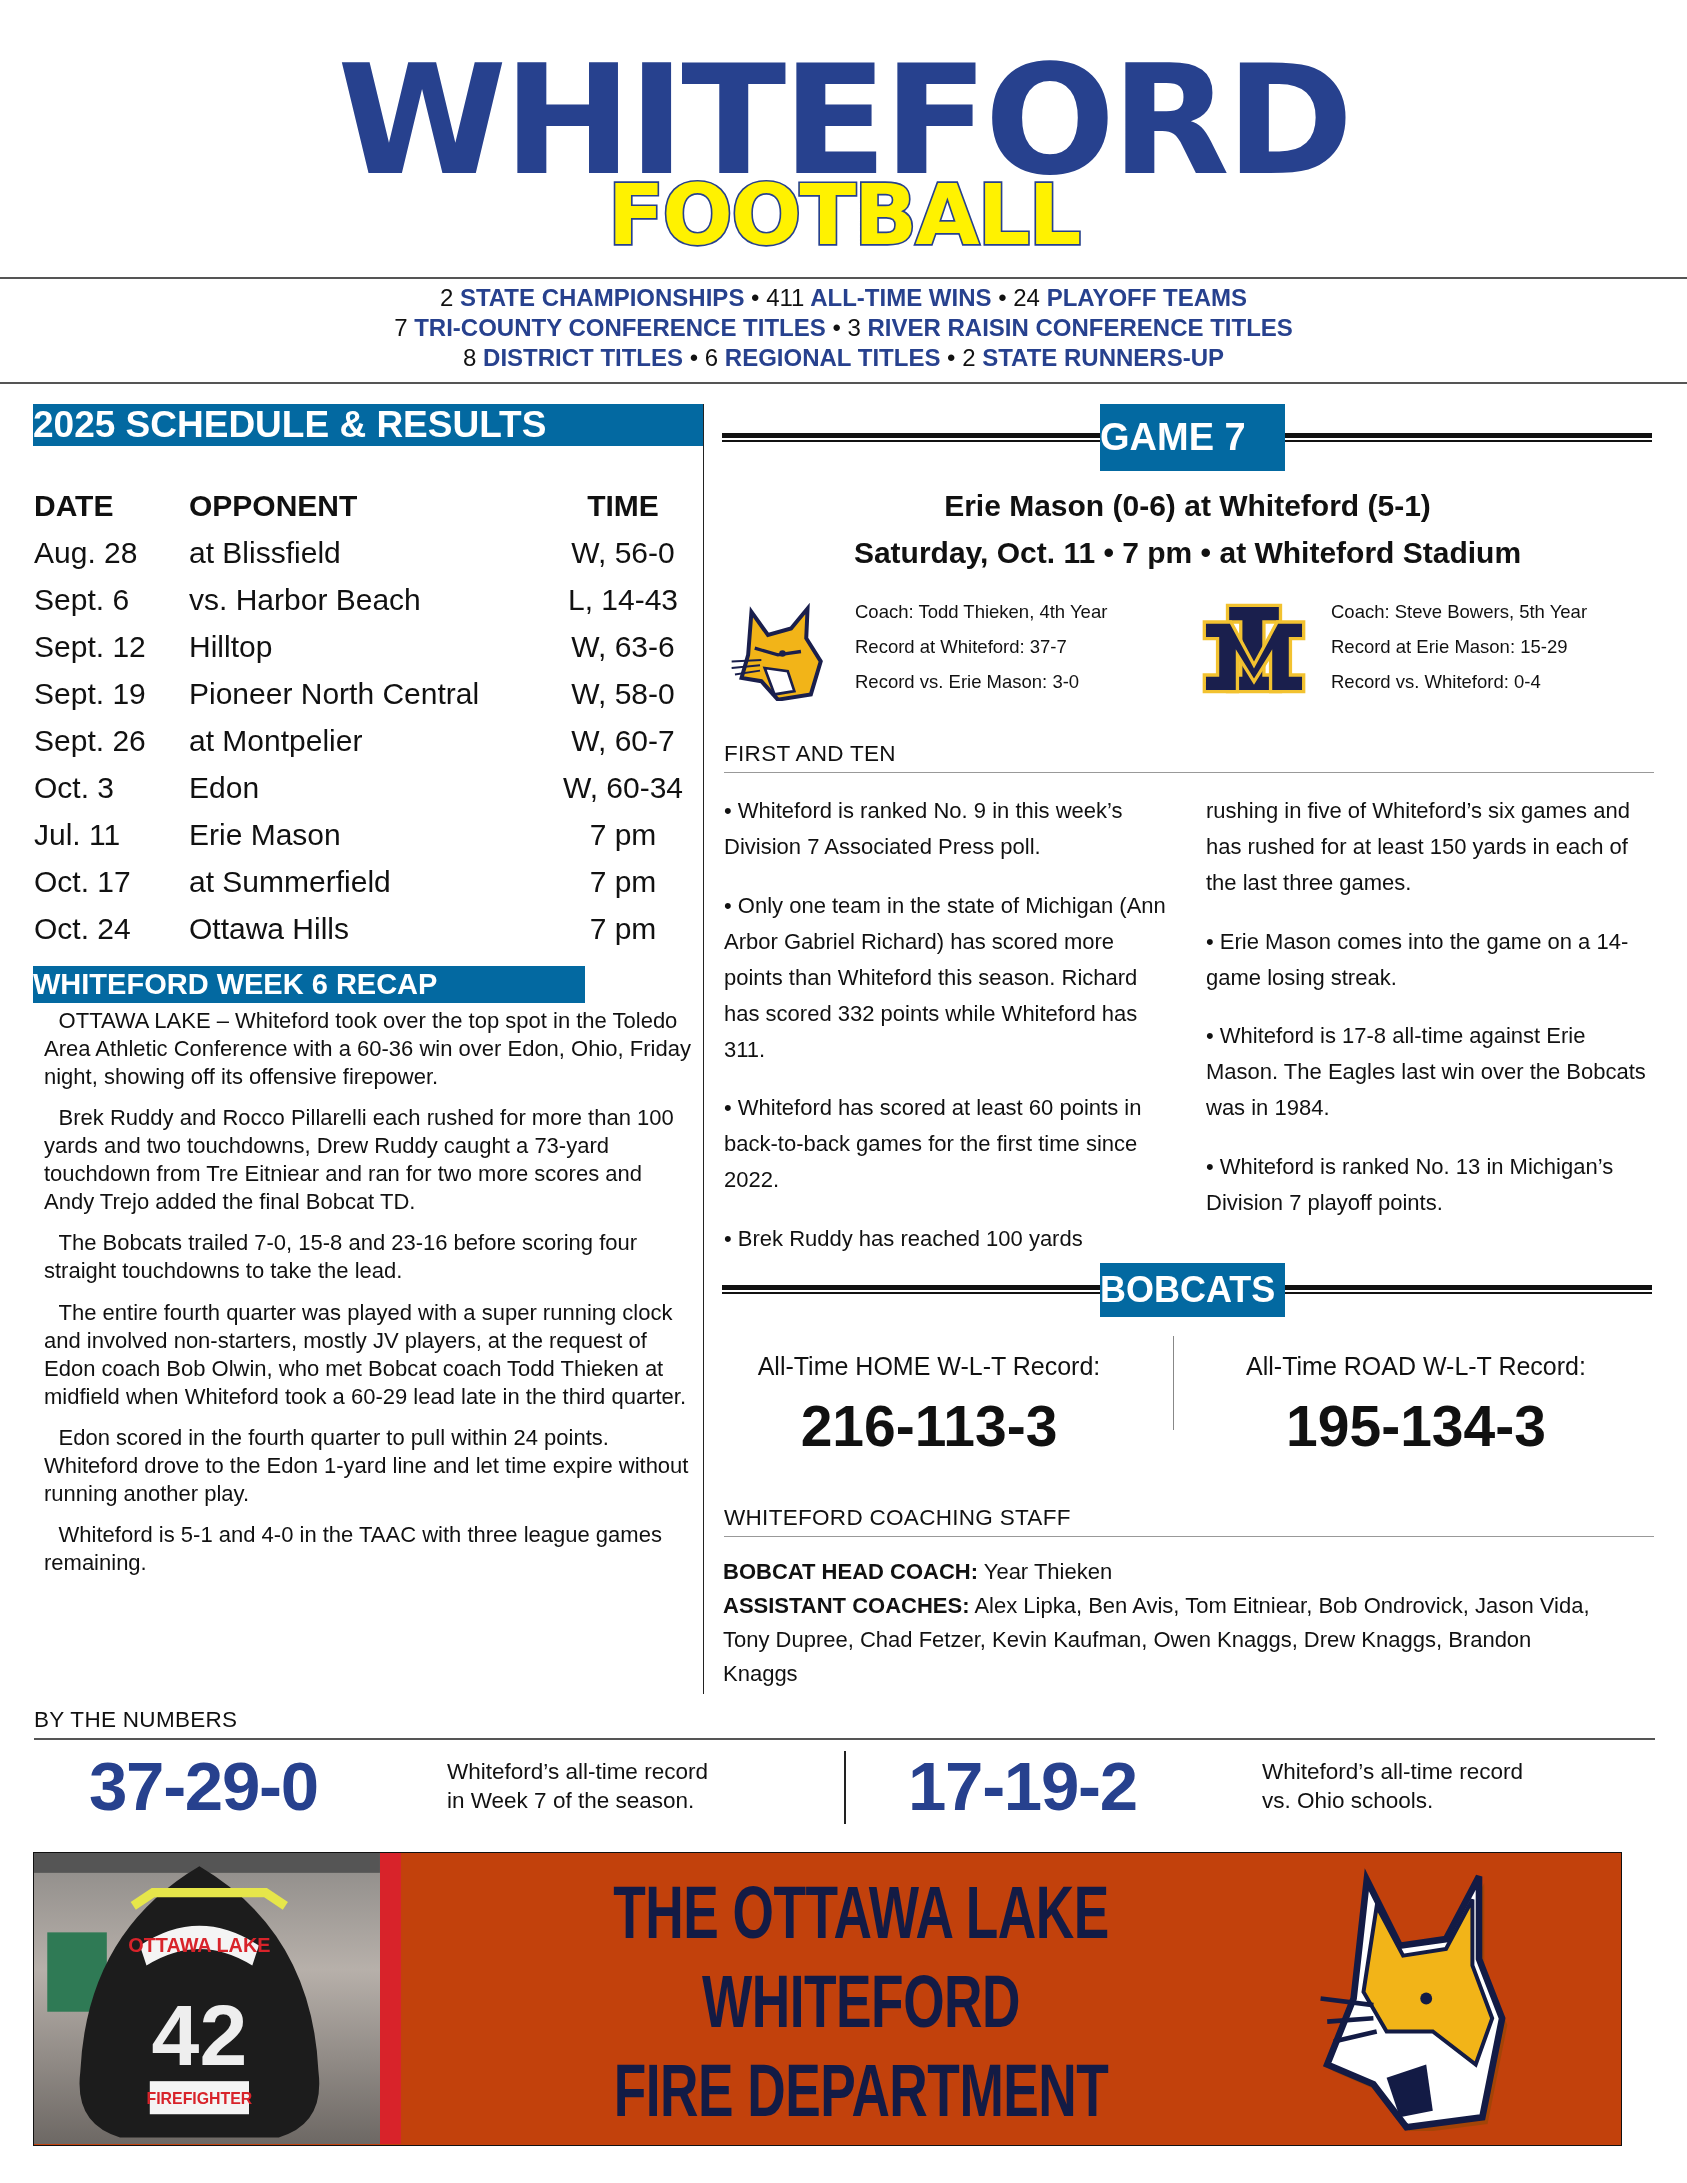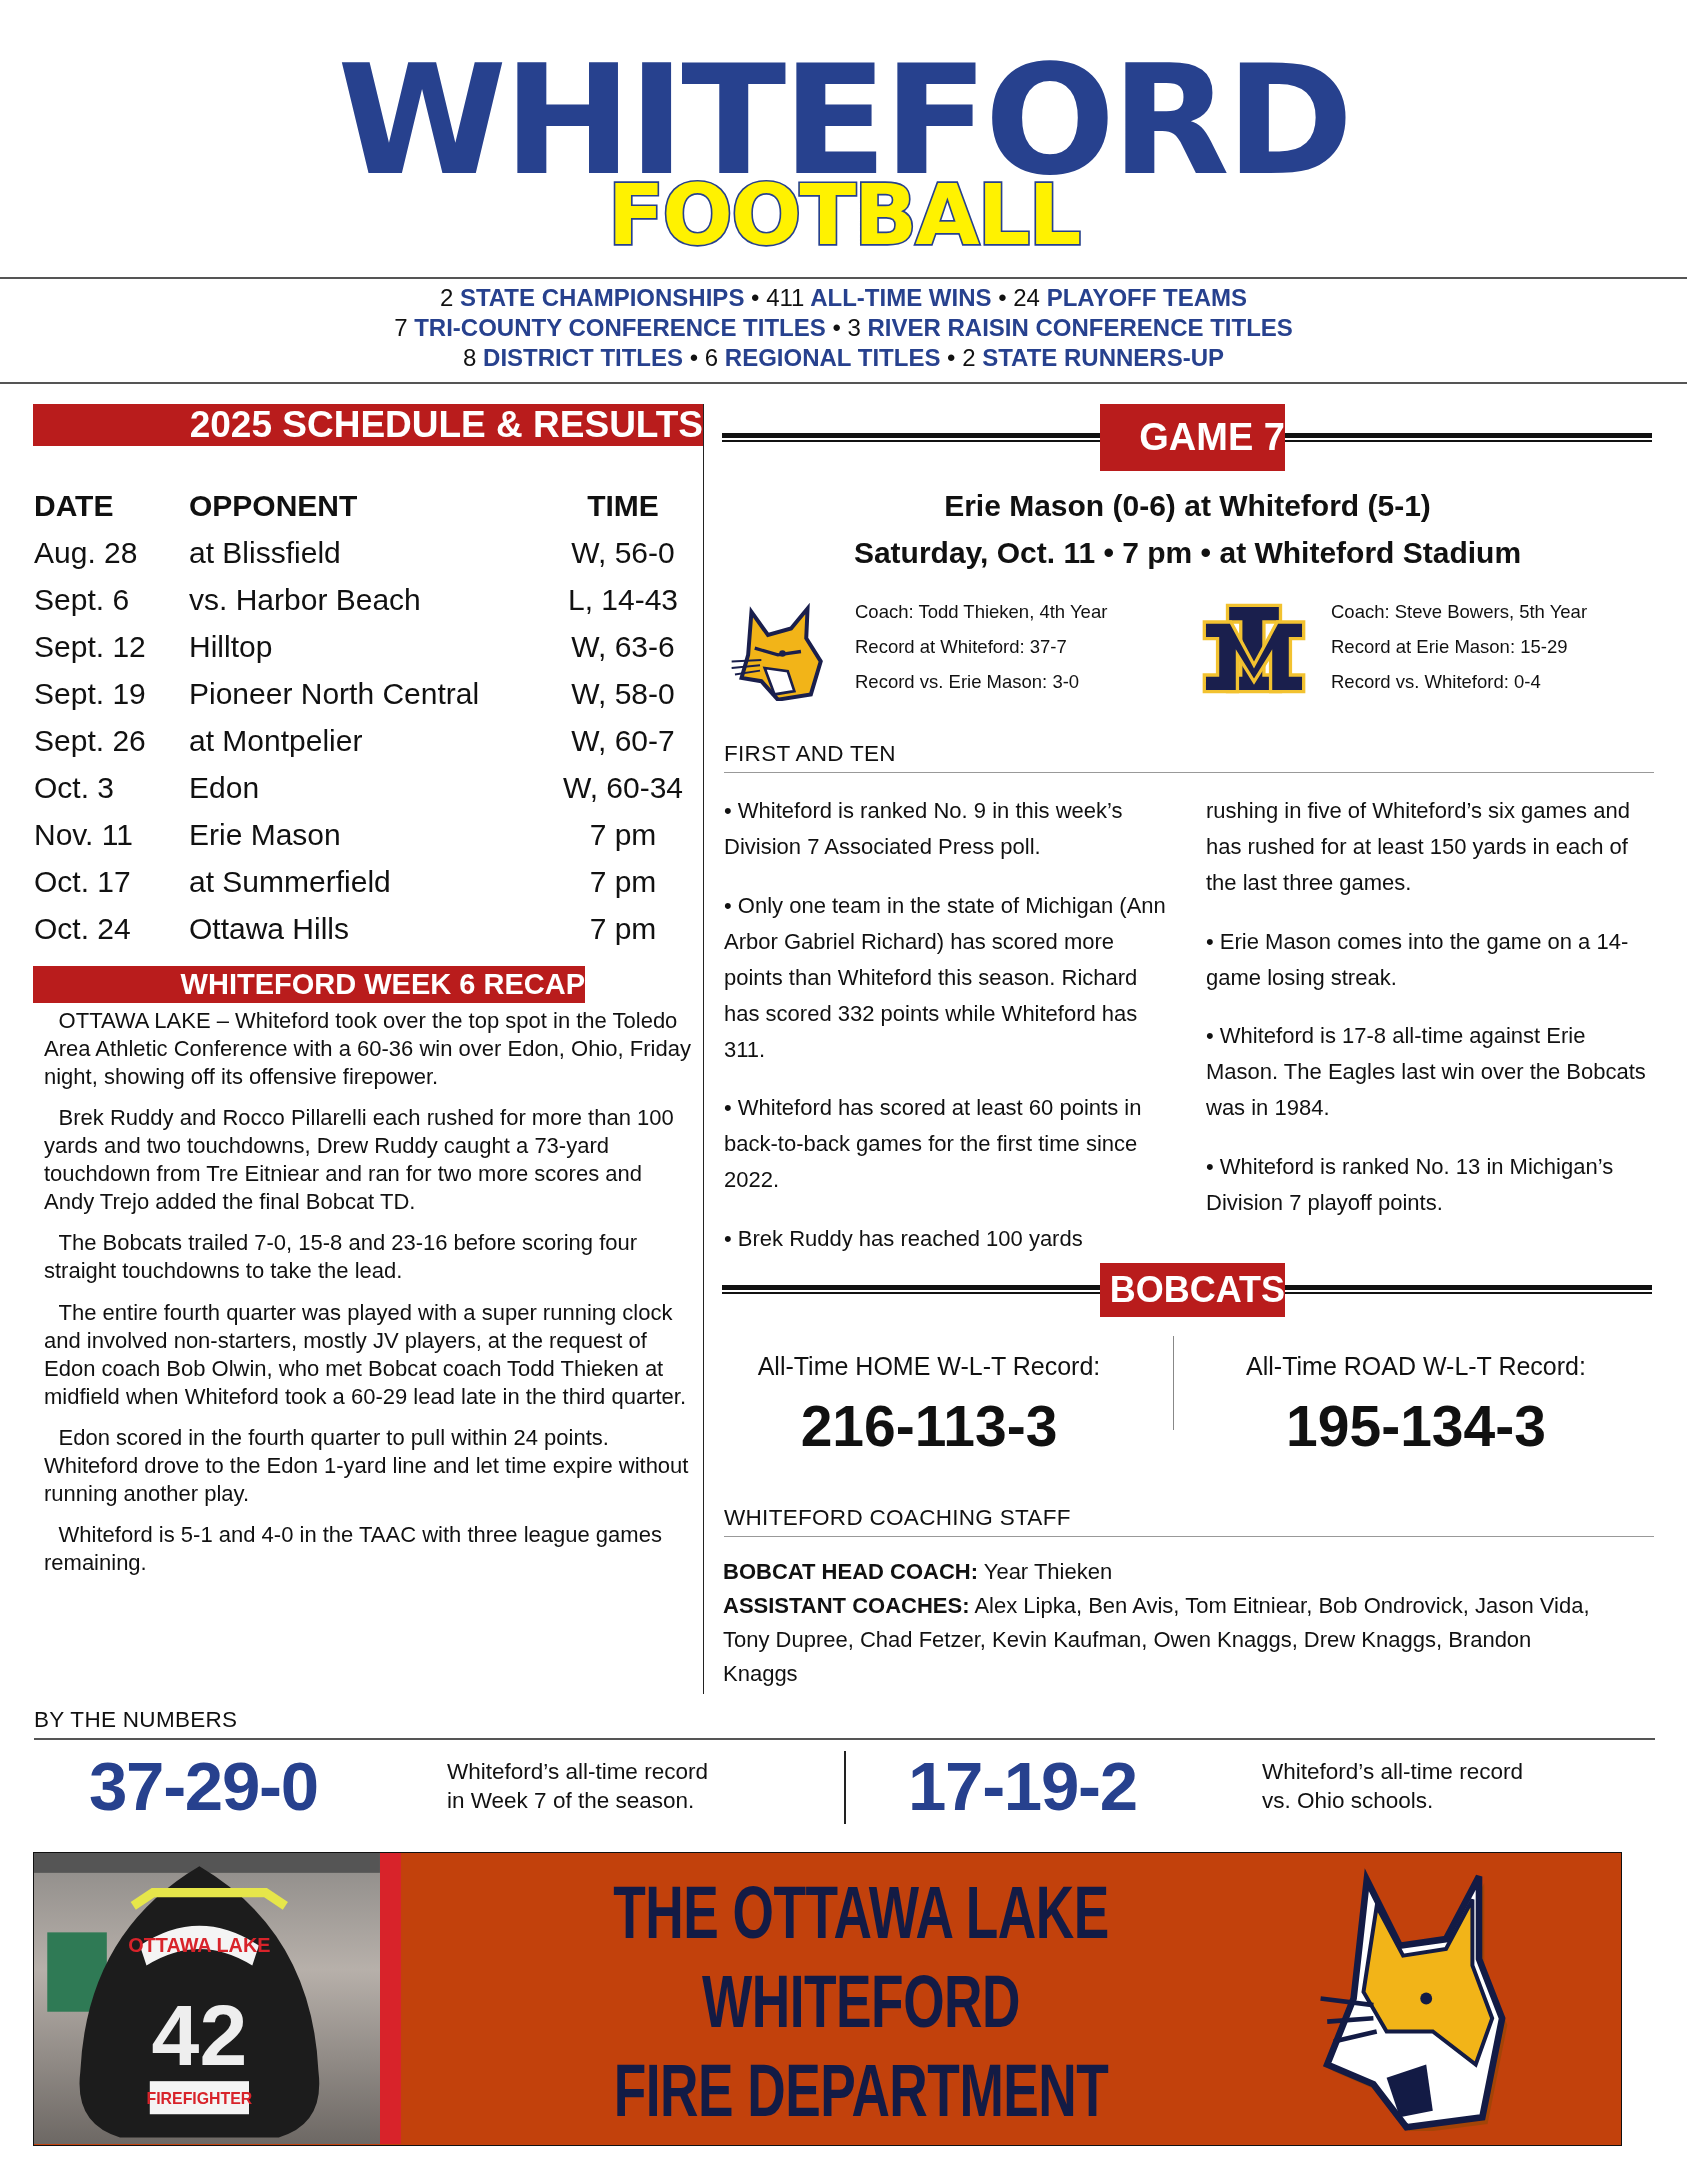--- a/index.html
+++ b/index.html
@@ -10,21 +10,21 @@
   .mast-title { left:0; width:1687px; top:46px; text-align:center; font-family:"DejaVu Sans", sans-serif;
     font-weight:bold; font-size:151px; line-height:151px; color:#27418E; letter-spacing:-4px; transform:scaleX(1.02); }
   .mast-sub { left:0; width:1687px; top:173px; text-align:center; font-family:"DejaVu Sans", sans-serif;
     font-weight:bold; font-size:83px; line-height:86px; color:#FFF200; letter-spacing:-2px;
     -webkit-text-stroke:3.3px #27418E; paint-order:stroke fill; }
   .hr { position:absolute; left:0; width:1687px; height:2px; background:#555; }
   .stats { left:0; width:1687px; top:283px; text-align:center; font-family:"Liberation Sans", sans-serif;
     font-weight:bold; font-size:24px; line-height:30px; color:#27418E; }
   .stats .n { color:#111; font-weight:normal; }
   
-  .boxhead { background:#b91c1c; color:#fff; font-weight:bold; text-align:right; font-family:"Liberation Sans", sans-serif; }
+  .boxhead { background:#0369a1; color:#fff; font-weight:bold; text-align:left; font-family:"Liberation Sans", sans-serif; }
   .dbl { position:absolute; height:9.3px; border-top:5.3px solid #111; box-sizing:border-box; }
   .dbl::after { content:""; position:absolute; left:0; right:0; top:2px; height:2px; background:#111; }
   
   .sched-row { position:absolute; left:34px; width:655px; height:47px; font-size:30px; line-height:47px; }
   .sched-row span { position:absolute; top:0; white-space:nowrap; }
   .c-date { left:0; } .c-opp { left:155px; } .c-time { right:0; width:132px; text-align:center; }
   .sched-head { font-weight:bold; }
   
   .recap p { margin:0 0 13.2px 0; text-indent:14.6px; font-size:22px; line-height:28px; }
   
@@ -97,21 +97,21 @@
   <span class="c-date">Sept. 26</span>
     <span class="c-opp">at Montpelier</span>
     <span class="c-time">W, 60-7</span>
   </div>
 <div class="sched-row" style="top:764px;">
   <span class="c-date">Oct. 3</span>
     <span class="c-opp">Edon</span>
     <span class="c-time">W, 60-34</span>
   </div>
 <div class="sched-row" style="top:811px;">
-  <span class="c-date">Nov. 11</span>
+  <span class="c-date">Jul. 11</span>
     <span class="c-opp">Erie Mason</span>
     <span class="c-time">7 pm</span>
   </div>
 <div class="sched-row" style="top:858px;">
   <span class="c-date">Oct. 17</span>
     <span class="c-opp">at Summerfield</span>
     <span class="c-time">7 pm</span>
   </div>
 <div class="sched-row" style="top:905px;">
   <span class="c-date">Oct. 24</span>

